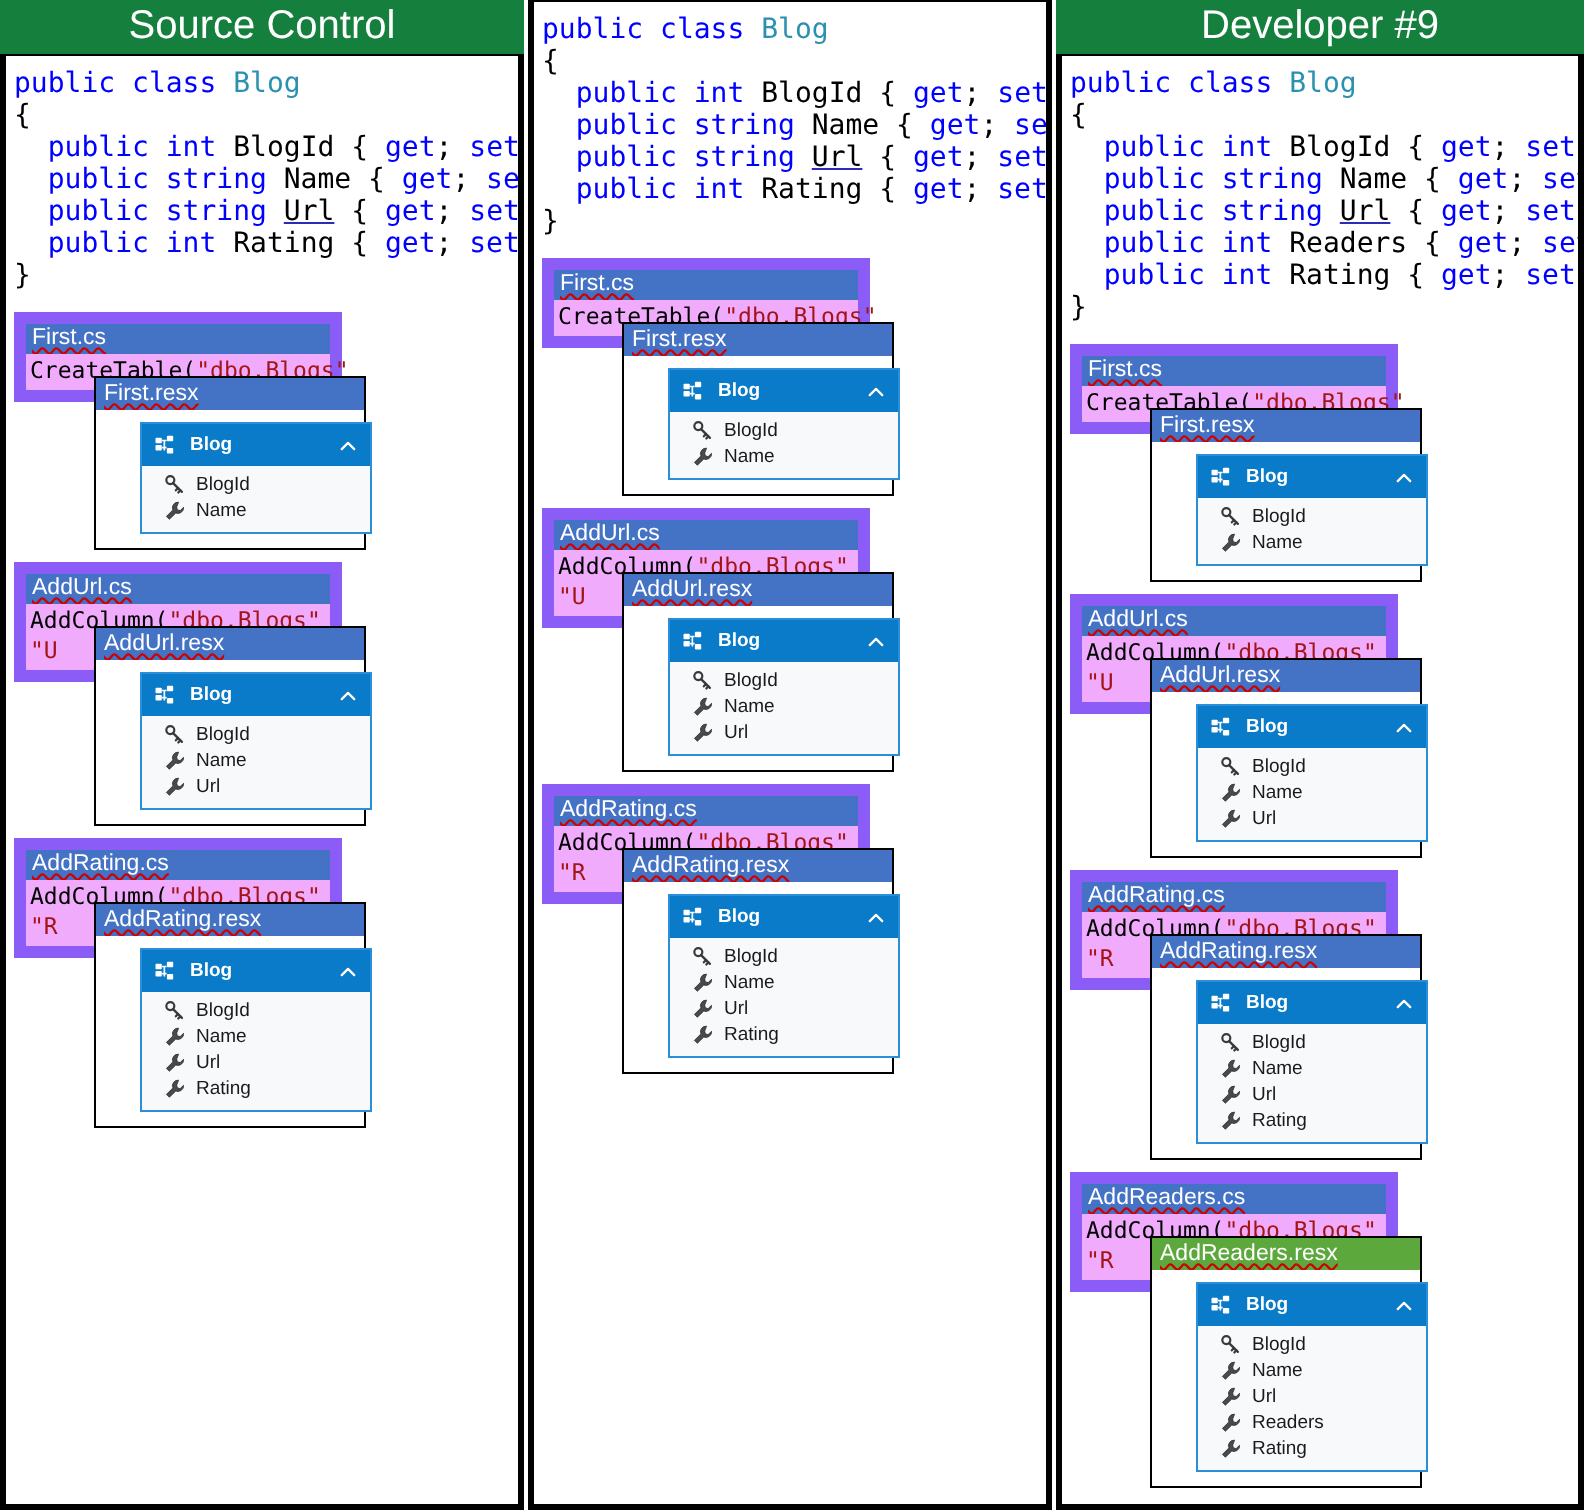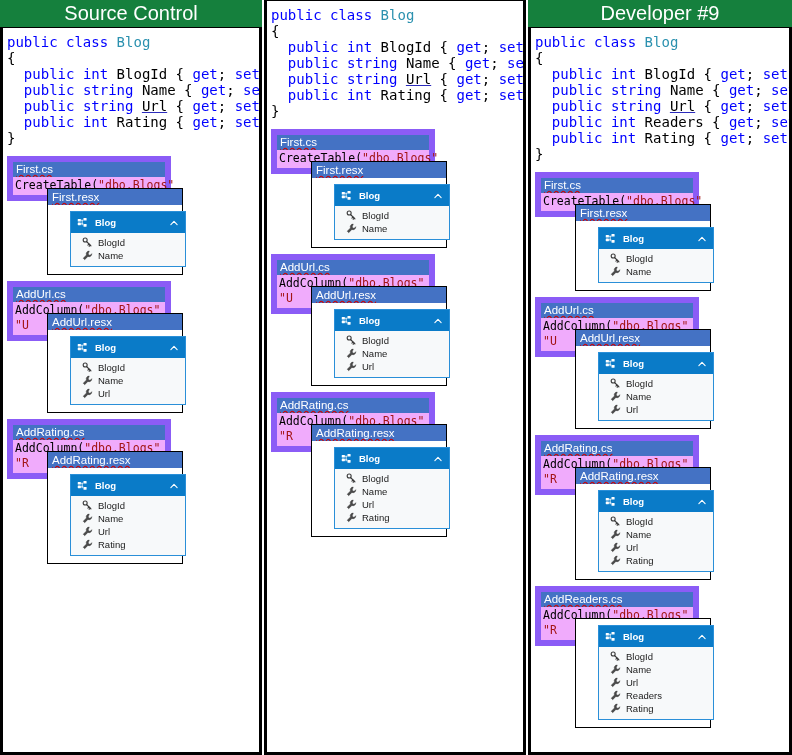--- a/index.html
+++ b/index.html
@@ -656,20 +656,21 @@
                 </div>
               </div>
             </div>
           </div>
           <div class="mig" style="height: 158px;">
             <div class="csfile">
               <div class="cs-head"><span>AddReaders.cs</span></div>
               <div class="cs-body"><span class="pln">AddColumn(</span><span class="str squig">"dbo.Blogs"</span><br><span class="str">"R</span></div>
             </div>
             <div class="resx" style="left: 44px; top: 32px;">
+              <div class="resx-head green"><span>AddReaders.resx</span></div>
               <div class="resx-inner">
                 <div class="entity">
                   <div class="entity-head">
                     <span class="ico-table"><svg width="12" height="12" viewBox="0 0 16 16">
                         <rect x="1" y="2.5" width="4.2" height="3.6" rx="0.6" fill="#ffffff"></rect>
                         <rect x="1" y="7.4" width="4.2" height="3.6" rx="0.6" fill="#ffffff"></rect>
                         <rect x="8.6" y="1.2" width="4.2" height="3.6" rx="0.6" fill="#ffffff"></rect>
                         <rect x="8.6" y="9.4" width="4.2" height="3.6" rx="0.6" fill="#ffffff"></rect>
                         <path d="M5.4 4.3 H8.4 M5.4 9.1 H8.4 M6.9 4.3 V11" stroke="#ffffff" stroke-width="1.1" fill="none"></path>
                       </svg></span>

